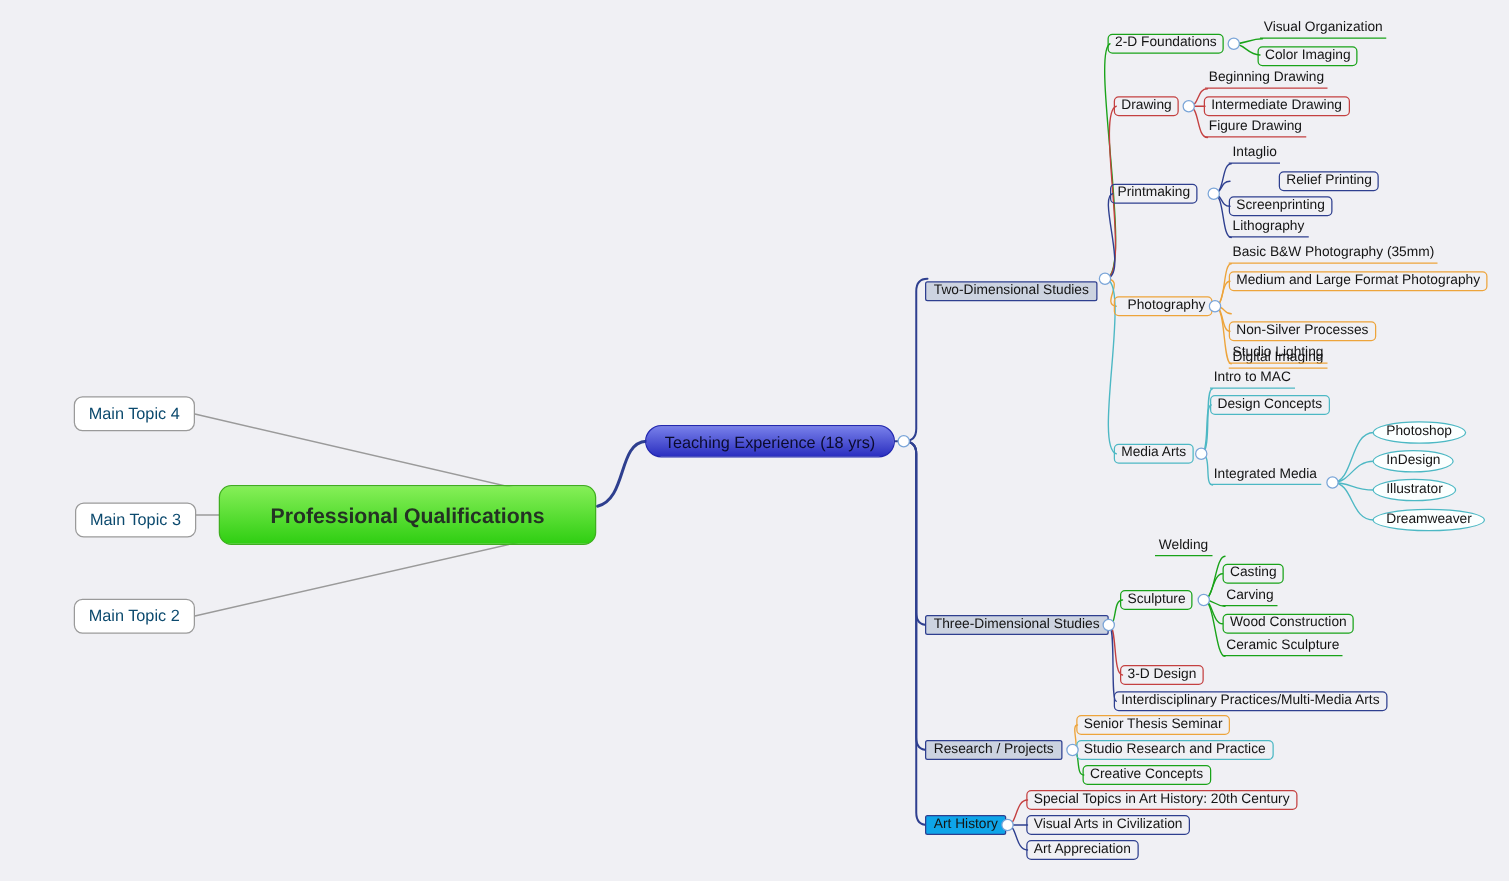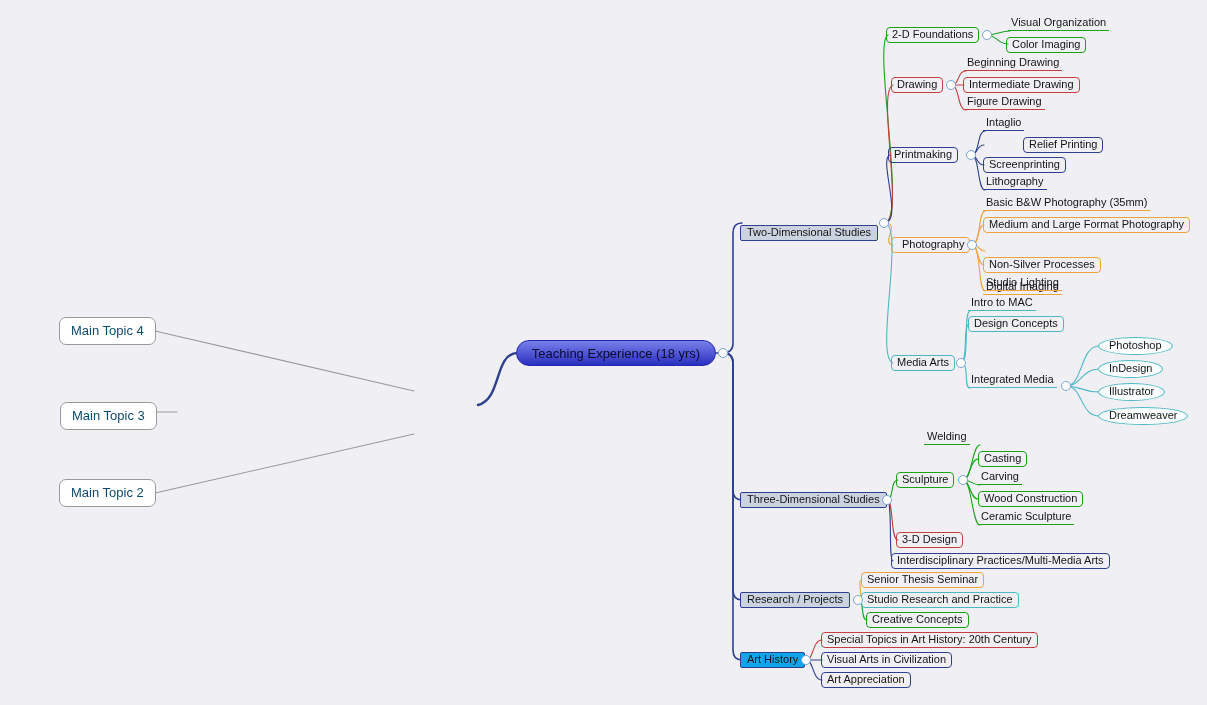--- a/index.html
+++ b/index.html
@@ -101,20 +101,21 @@
       <path class="w1" d="M858 600 L862 600" stroke="#4db8c4"></path>
       <path class="w1" d="M858 600 C865 600 860 620 867 620" stroke="#19a319"></path>
     </g>
     <g>
       <path class="w1" d="M806 660 C814 660 812 640 822 640" stroke="#c44040"></path>
       <path class="w1" d="M806 660 L822 660" stroke="#2e3f8f"></path>
       <path class="w1" d="M806 660 C814 660 812 680 822 680" stroke="#2e3f8f"></path>
     </g>
   </svg>
 
+  <div class="node root" style="left: 175px; top: 388px; background: linear-gradient(rgb(134, 239, 88), rgb(47, 206, 18));">Professional Qualifications</div>
   <div class="node topic" style="left:59px; top:317px;">Main Topic 4</div>
   <div class="node topic" style="left:16px; top:402px;margin-left:44px;">Main Topic 3</div>
   <div class="node topic" style="left:59px; top:479px;">Main Topic 2</div>
   <div class="node teach" style="left: 516px; top: 340px; background: linear-gradient(rgb(120, 128, 234), rgb(43, 47, 192));">Teaching Experience (18 yrs)</div>
 
   <div class="node branch" style="left: 740px; top: 215px; border-color: rgb(46, 63, 143); background-color: rgb(204, 211, 224); margin-top: 10px;">Two-Dimensional Studies</div>
   <div class="node branch" style="left: 740px; top: 492px; border-color: rgb(46, 63, 143); background-color: rgb(204, 211, 224);">Three-Dimensional Studies</div>
   <div class="node branch" style="left: 740px; top: 592px; border-color: rgb(46, 63, 143); background-color: rgb(204, 211, 224);">Research / Projects</div>
   <div class="node branch" style="left: 740px; top: 652px; border-color: rgb(46, 63, 143); background-color: #0ea5e9;">Art History</div>
 

